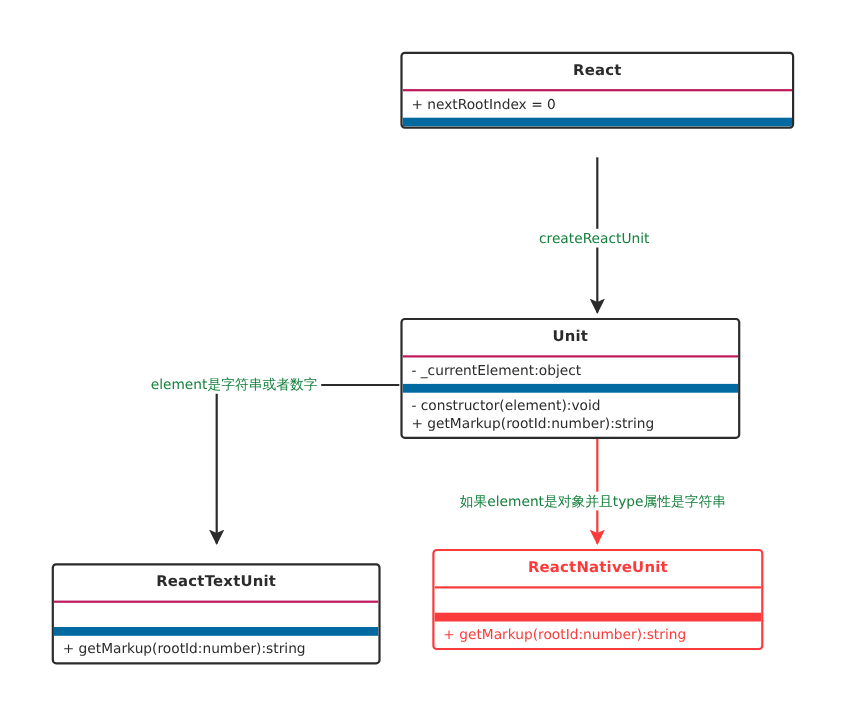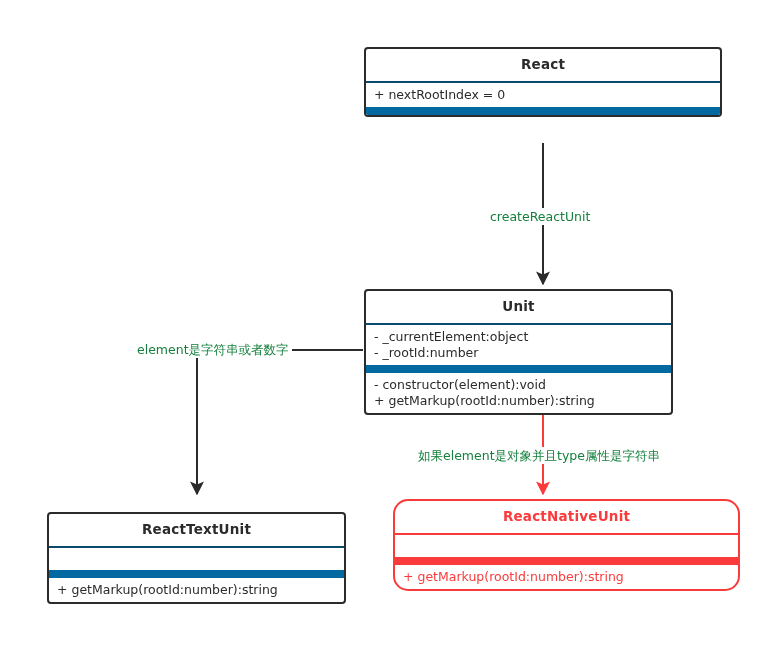--- a/index.html
+++ b/index.html
@@ -37,21 +37,21 @@
   }
   .uml-title {
     box-sizing: border-box;
     width: 100%;
     text-align: center;
     font-weight: bold;
     font-size: 13.5px;
     letter-spacing: .2px;
     line-height: 1;
     padding: 9px 4px 9px 4px;
-    border-bottom: 2px solid #0c4a6e;
+    border-bottom: 2px solid #be185d;
     white-space: nowrap;
   }
   .uml-class.red .uml-title {
     border-bottom-color: #fb3b3b;
   }
   .uml-section {
     box-sizing: border-box;
     width: 100%;
     padding: 4px 0 4px 8px;
     border-bottom: 8px solid #0369a1;
@@ -70,21 +70,21 @@
     font-size: 12.5px;
     line-height: 16px;
     white-space: nowrap;
     text-align: left;
   }
 
   
   #class-react      { left: 364px; top: 47px;  width: 358px; }
   #class-unit       { left: 364px; top: 289px; width: 309px; }
   #class-text-unit  { left: 47px;  top: 512px; width: 299px; }
-  #class-native-unit{ left: 393px; top: 499px; width: 347px; border-radius: 15px; }
+  #class-native-unit{ left: 393px; top: 499px; width: 301px; }
 
   
   .edge-label {
     position: absolute;
     font-size: 12.5px;
     line-height: 15px;
     white-space: nowrap;
     background: #ffffff;
     padding: 1px 3px;
     color: #15803d;
@@ -124,21 +124,20 @@
   <div class="uml-title">React</div>
   <div class="uml-section">
     <div class="uml-row">+ nextRootIndex = 0</div>
   </div>
 </div>
 
 <div class="uml-class" id="class-unit">
   <div class="uml-title">Unit</div>
   <div class="uml-section">
     <div class="uml-row">- _currentElement:object</div>
-    <div class="uml-row">- _rootId:number</div>
   </div>
   <div class="uml-section last">
     <div class="uml-row">- constructor(element):void</div>
     <div class="uml-row">+ getMarkup(rootId:number):string</div>
   </div>
 </div>
 
 <div class="uml-class" id="class-text-unit">
   <div class="uml-title">ReactTextUnit</div>
   <div class="uml-section empty"></div>

